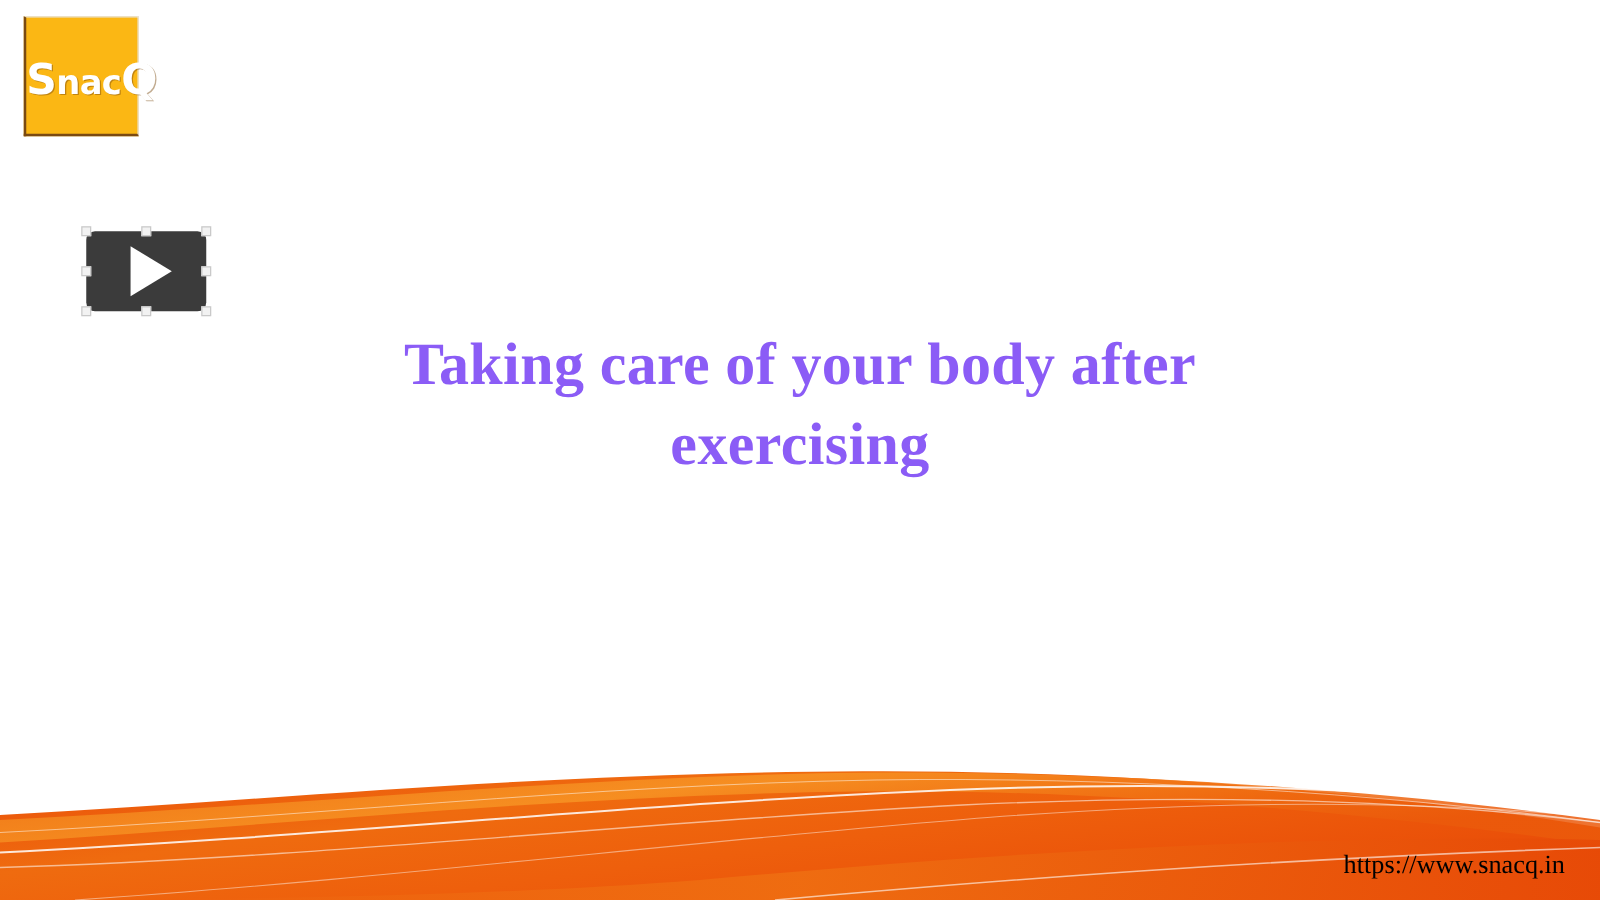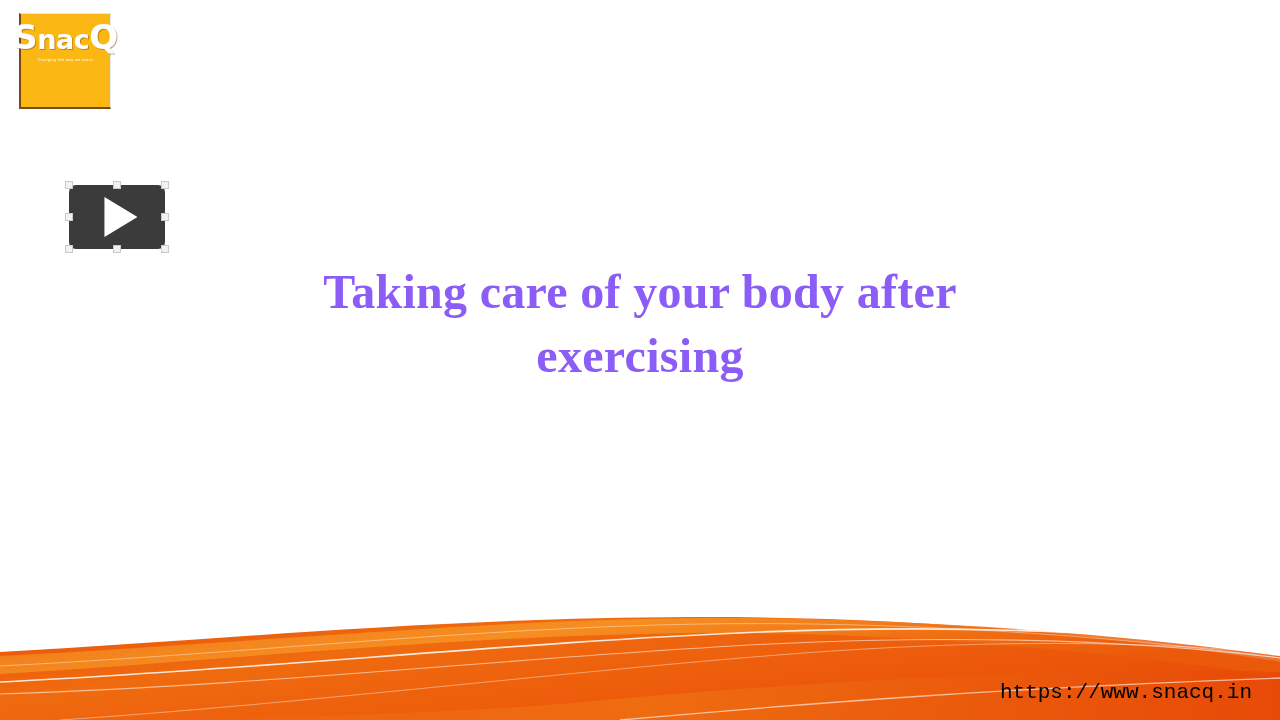--- a/index.html
+++ b/index.html
@@ -26,23 +26,23 @@
     top: 13px;
     width: 92px;
     height: 96px;
     background: #fbb714;
     border-left: 2px solid #7a4a12;
     border-bottom: 2px solid #7a4a12;
     border-top: 1px solid #e8e8e8;
     border-right: 1px solid #e8e8e8;
     box-sizing: border-box;
     display: flex;
-    flex-direction: column;
+    flex-direction: row;
     align-items: center;
-    justify-content: flex-start;
+    justify-content: space-between;
   }
   .brand-wordmark {
     font-family: "DejaVu Sans", sans-serif;
     font-weight: bold;
     font-size: 27px;
     line-height: 1;
     color: #ffffff;
     letter-spacing: -0.5px;
     text-shadow: 1px 1px 0 rgba(120,70,10,0.45);
     margin-top: 6px;
@@ -124,21 +124,21 @@
     width: 1280px;
     height: 120px;
     pointer-events: none;
   }
 
   
   .footer-url {
     position: absolute;
     right: 28px;
     bottom: 16px;
-    font-family: Liberation Mono, monospace;
+    font-family: Liberation Serif, serif;
     font-size: 21px;
     color: #000000;
     white-space: nowrap;
   }
 </style>
 </head>
 <body>
 
 <div class="slide">
 

